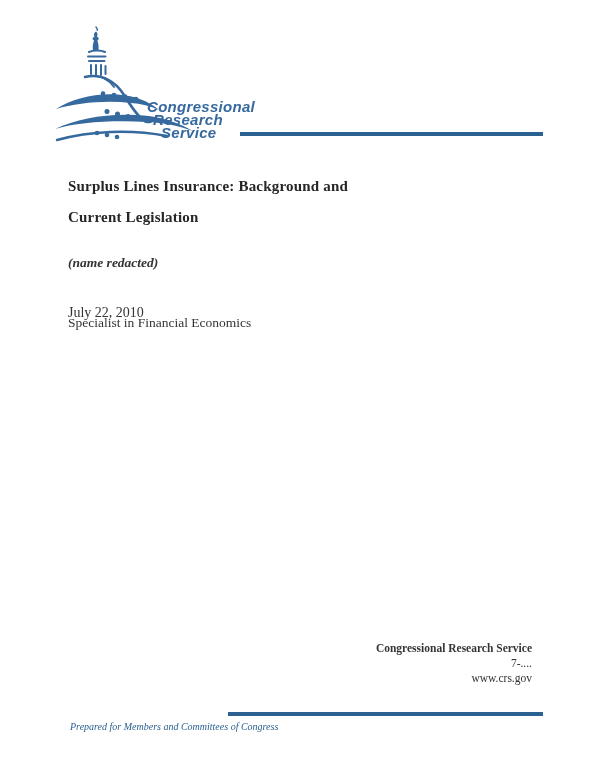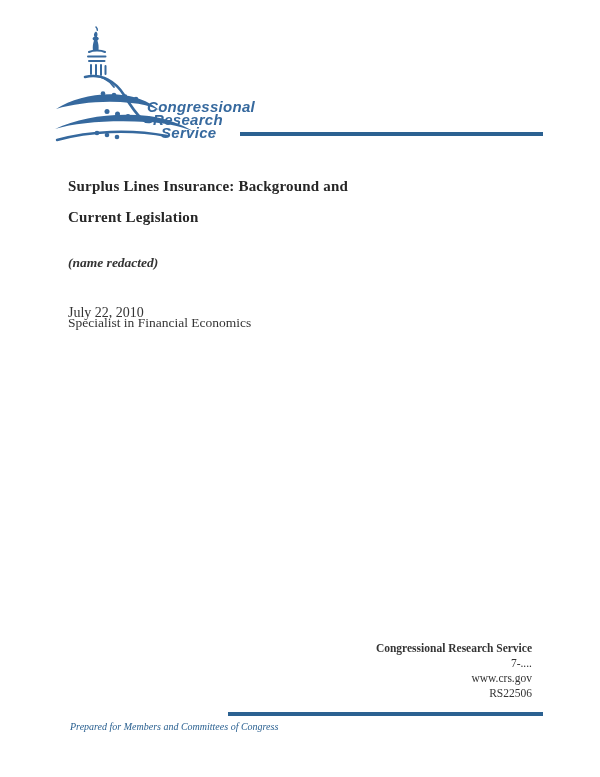--- a/index.html
+++ b/index.html
@@ -148,19 +148,18 @@
   </h1>
 
   <p class="author-name">(name redacted)</p>
   <p class="author-role">Specialist in Financial Economics</p>
   <p class="report-date">July 22, 2010</p>
 
   <div class="footer-right">
     <div class="org">Congressional Research Service</div>
     <div>7-....</div>
     <div>www.crs.gov</div>
-    <div>RS22506</div>
   </div>
 
   <div class="footer-rule"></div>
   <div class="footer-tagline">Prepared for Members and Committees of Congress</div>
 
 </div>
 
 </body></html>

